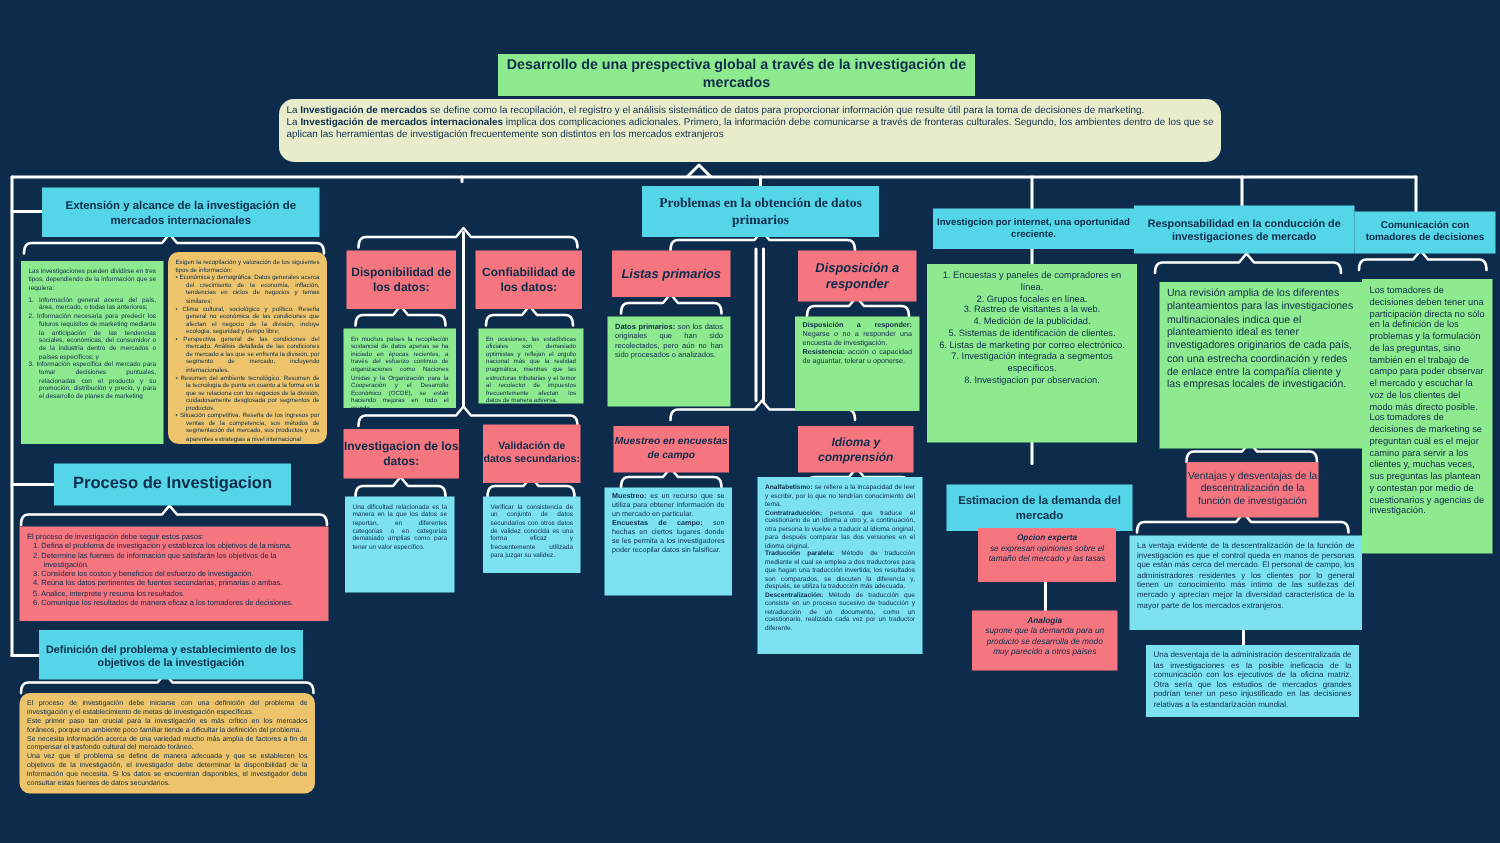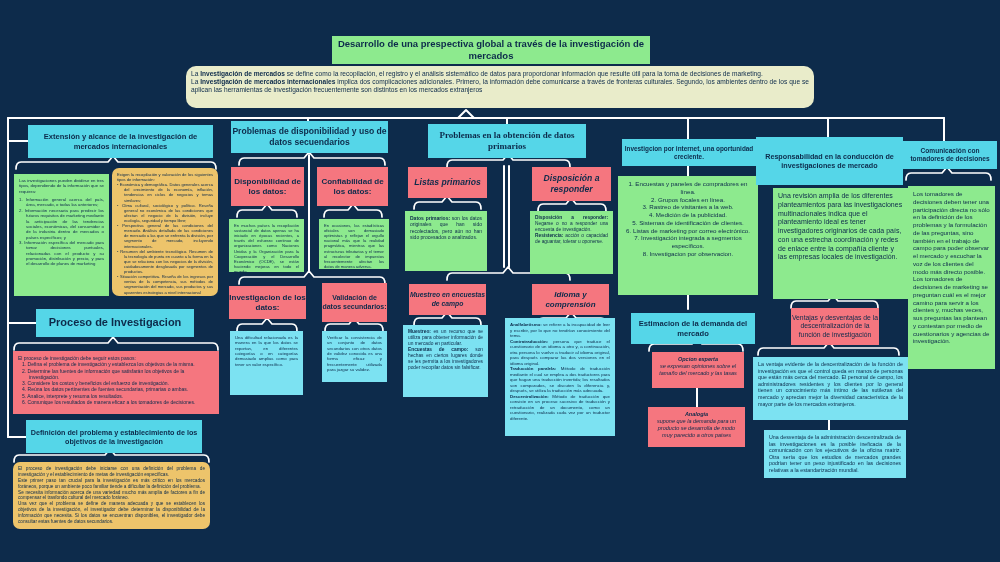--- a/index.html
+++ b/index.html
@@ -130,21 +130,20 @@
       </div>
   </div>
 
   <div class="box cyan hdr" style="left:26px;top:420px;width:176px;height:33px;font-size:7.2px;">Definición del problema y establecimiento de los objetivos de la investigación</div>
 
   <div class="box tan pad prewrap just" style="left:13px;top:462px;width:197px;height:67px;font-size:4.7px;">El proceso de investigación debe iniciarse con una definición del problema de investigación y el establecimiento de metas de investigación específicas.
 Este primer paso tan crucial para la investigación es más crítico en los mercados foráneos, porque un ambiente poco familiar tiende a dificultar la definición del problema.
 Se necesita información acerca de una variedad mucho más amplia de factores a fin de compensar el trasfondo cultural del mercado foráneo.
 Una vez que el problema se define de manera adecuada y que se establecen los objetivos de la investigación, el investigador debe determinar la disponibilidad de la información que necesita. Si los datos se encuentran disponibles, el investigador debe consultar estas fuentes de datos secundarios.</div>
 
-  <div class="box cyan hdr" style="left:231px;top:121px;width:157px;height:32px;font-size:8.6px;">Problemas de disponibilidad y uso de datos secuendarios</div>
 
   <div class="box salmon hdr" style="left:317px;top:167px;width:71px;height:39px;font-size:8px;">Confiabilidad de los datos:</div>
   <div class="box salmon hdr" style="left:231px;top:167px;width:73px;height:39px;font-size:8px;">Disponibilidad de los datos:</div>
 
   <div class="box green pad just" style="left:229px;top:219px;width:75px;height:53px;font-size:4.1px;">En muchos países la recopilación sustancial de datos apenas se ha iniciado en épocas recientes, a través del esfuerzo continuo de organizaciones como Naciones Unidas y la Organización para la Cooperación y el Desarrollo Económico (OCDE), se están haciendo mejoras en todo el mundo.</div>
   <div class="box green pad just" style="left:319px;top:219px;width:70px;height:50px;font-size:4.1px;">En ocasiones, las estadísticas oficiales son demasiado optimistas y reflejan el orgullo nacional más que la realidad pragmática, mientras que las estructuras tributarias y el temor al recolector de impuestos frecuentemente afectan los datos de manera adversa.</div>
 
   <div class="box salmon hdr" style="left:229px;top:286px;width:77px;height:33px;font-size:8px;">Investigacion de los datos:</div>
   <div class="box salmon hdr" style="left:322px;top:283px;width:65px;height:39px;font-size:7px;">Validación de datos secundarios:</div>
 
@@ -176,33 +175,33 @@
       <div class="li">1. Encuestas y paneles de compradores en línea.</div>
       <div class="li">2. Grupos focales en línea.</div>
       <div class="li">3. Rastreo de visitantes a la web.</div>
       <div class="li">4. Medición de la publicidad.</div>
       <div class="li">5. Sistemas de identificación de clientes.</div>
       <div class="li">6. Listas de marketing por correo electrónico.</div>
       <div class="li">7. Investigación integrada a segmentos específicos.</div>
       <div class="li">8. Investigacion por observacion.</div>
     </div>
 
-  <div class="box cyan hdr" style="left:631px;top:313px;width:124px;height:31px;font-size:7.6px;">Estimacion de la demanda del mercado</div>
+  <div class="box cyan hdr" style="left:631px;top:323px;width:124px;height:31px;font-size:7.6px;">Estimacion de la demanda del mercado</div>
 
   <div class="box salmon pad ctr ital" style="left:652px;top:352px;width:92px;height:36px;font-size:5.5px;">
     <div class="b">Opcion experta</div>
     <div>se expresan opiniones sobre el tamaño del mercado y las tasas</div>
   </div>
 
   <div class="box salmon pad ctr ital" style="left:648px;top:407px;width:97px;height:40px;font-size:5.5px;">
     <div class="b">Analogia</div>
     <div>supone que la demanda para un producto se desarrolla de modo muy parecido a otros paises</div>
   </div>
 
-  <div class="box cyan hdr" style="left:756px;top:137px;width:147px;height:48px;font-size:7.2px;">Responsabilidad en la conducción de investigaciones de mercado</div>
+  <div class="box cyan hdr" style="left:756px;top:137px;width:147px;height:32px;font-size:7.2px;">Responsabilidad en la conducción de investigaciones de mercado</div>
 
   <div class="box green pad" style="left:773px;top:188px;width:136px;height:111px;font-size:7px;">Una revisión amplia de los diferentes planteamientos para las investigaciones multinacionales indica que el planteamiento ideal es tener investigadores originarios de cada país, con una estrecha coordinación y redes de enlace entre la compañía cliente y las empresas locales de investigación.</div>
 
   <div class="box salmon hdr" style="left:791px;top:308px;width:88px;height:37px;font-size:6.8px;font-weight:normal;">Ventajas y desventajas de la descentralización de la función de investigación</div>
 
   <div class="box cyanlight pad just" style="left:753px;top:357px;width:155px;height:63px;font-size:5.3px;">La ventaja evidente de la descentralización de la función de investigación es que el control queda en manos de personas que están más cerca del mercado. El personal de campo, los administradores residentes y los clientes por lo general tienen un conocimiento más íntimo de las sutilezas del mercado y aprecian mejor la diversidad característica de la mayor parte de los mercados extranjeros.</div>
 
   <div class="box cyanlight pad just" style="left:764px;top:430px;width:142px;height:48px;font-size:5.3px;">Una desventaja de la administración descentralizada de las investigaciones es la posible ineficacia de la comunicación con los ejecutivos de la oficina matriz. Otra sería que los estudios de mercados grandes podrían tener un peso injustificado en las decisiones relativas a la estandarización mundial.</div>
 
   <div class="box cyan hdr" style="left:903px;top:141px;width:94px;height:28px;font-size:6.6px;">Comunicación con tomadores de decisiones</div>

